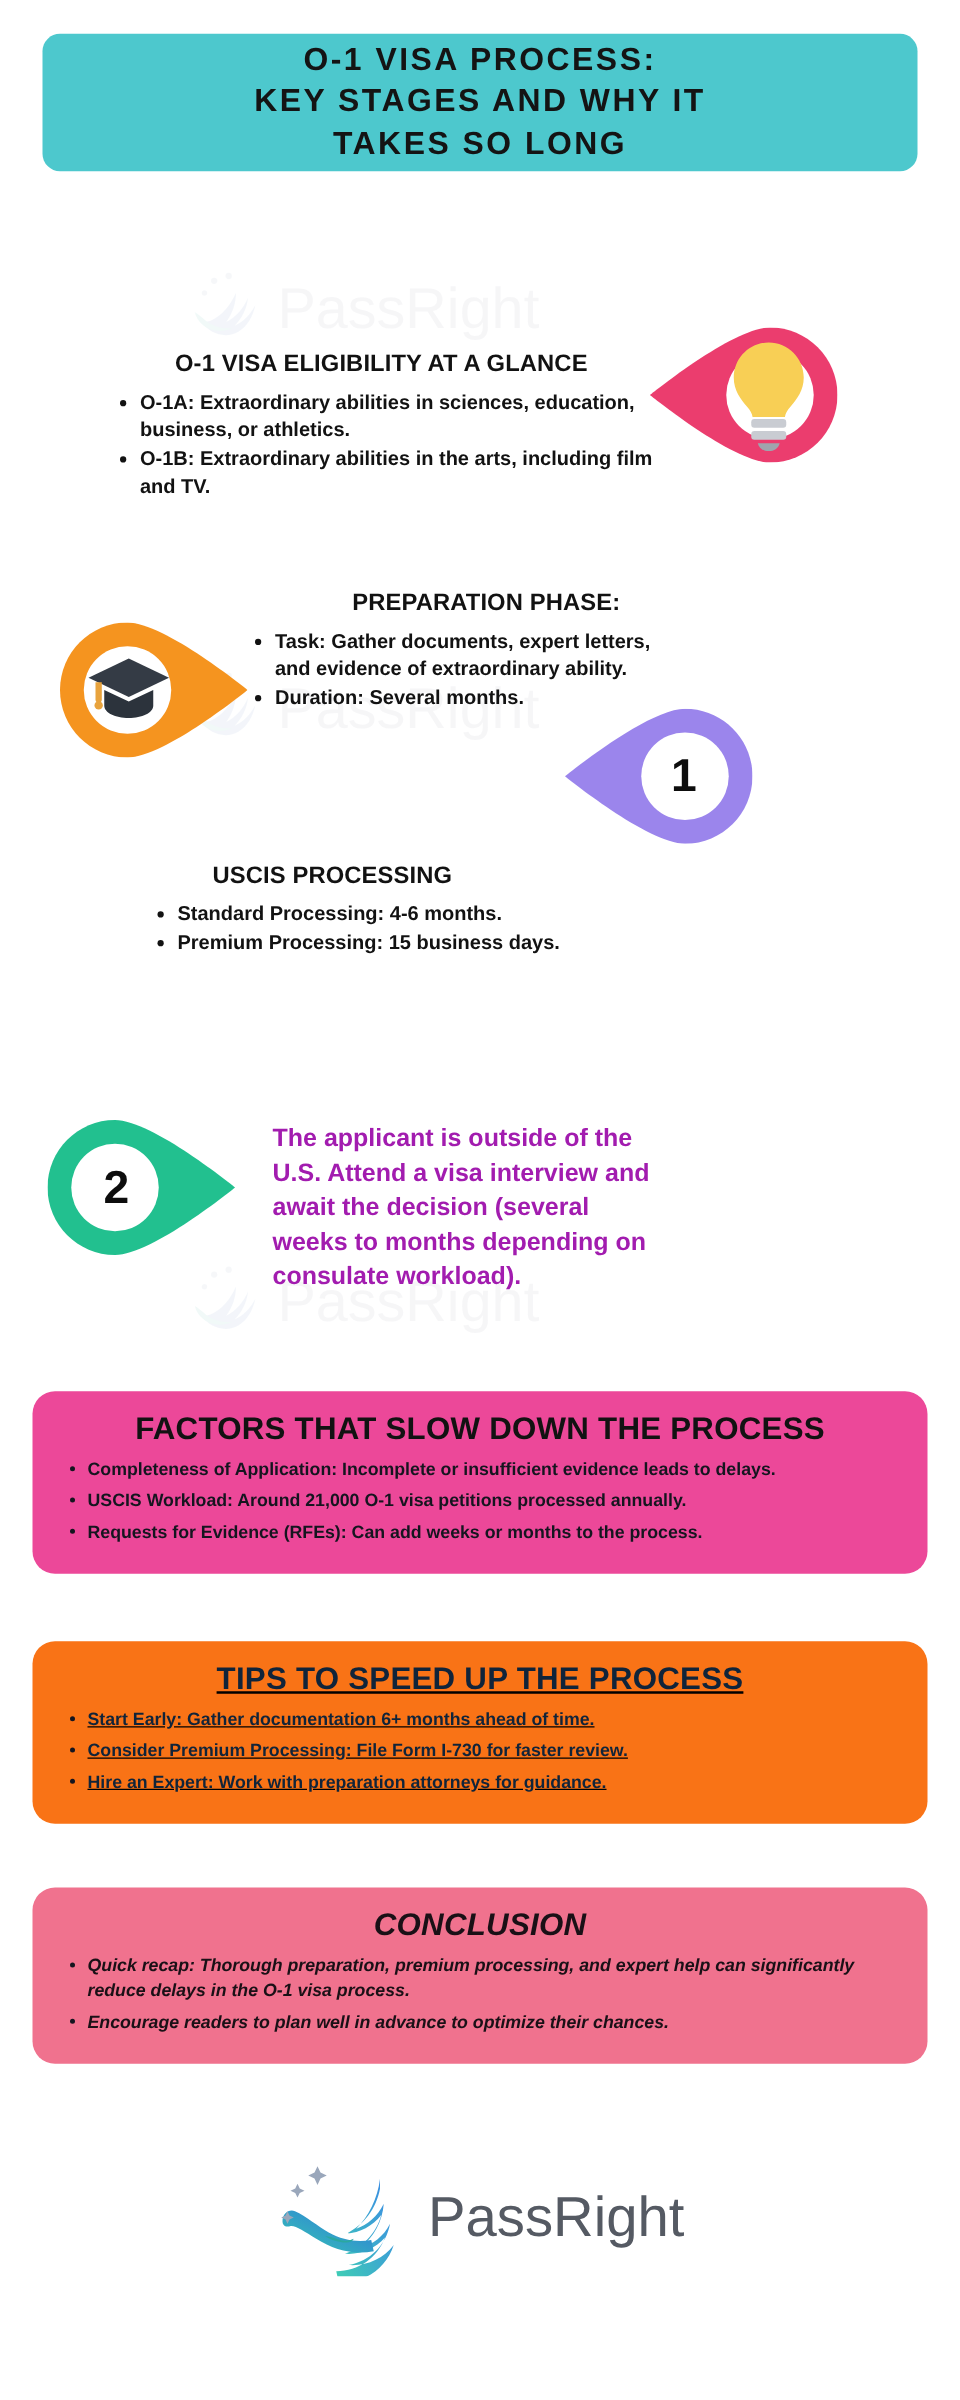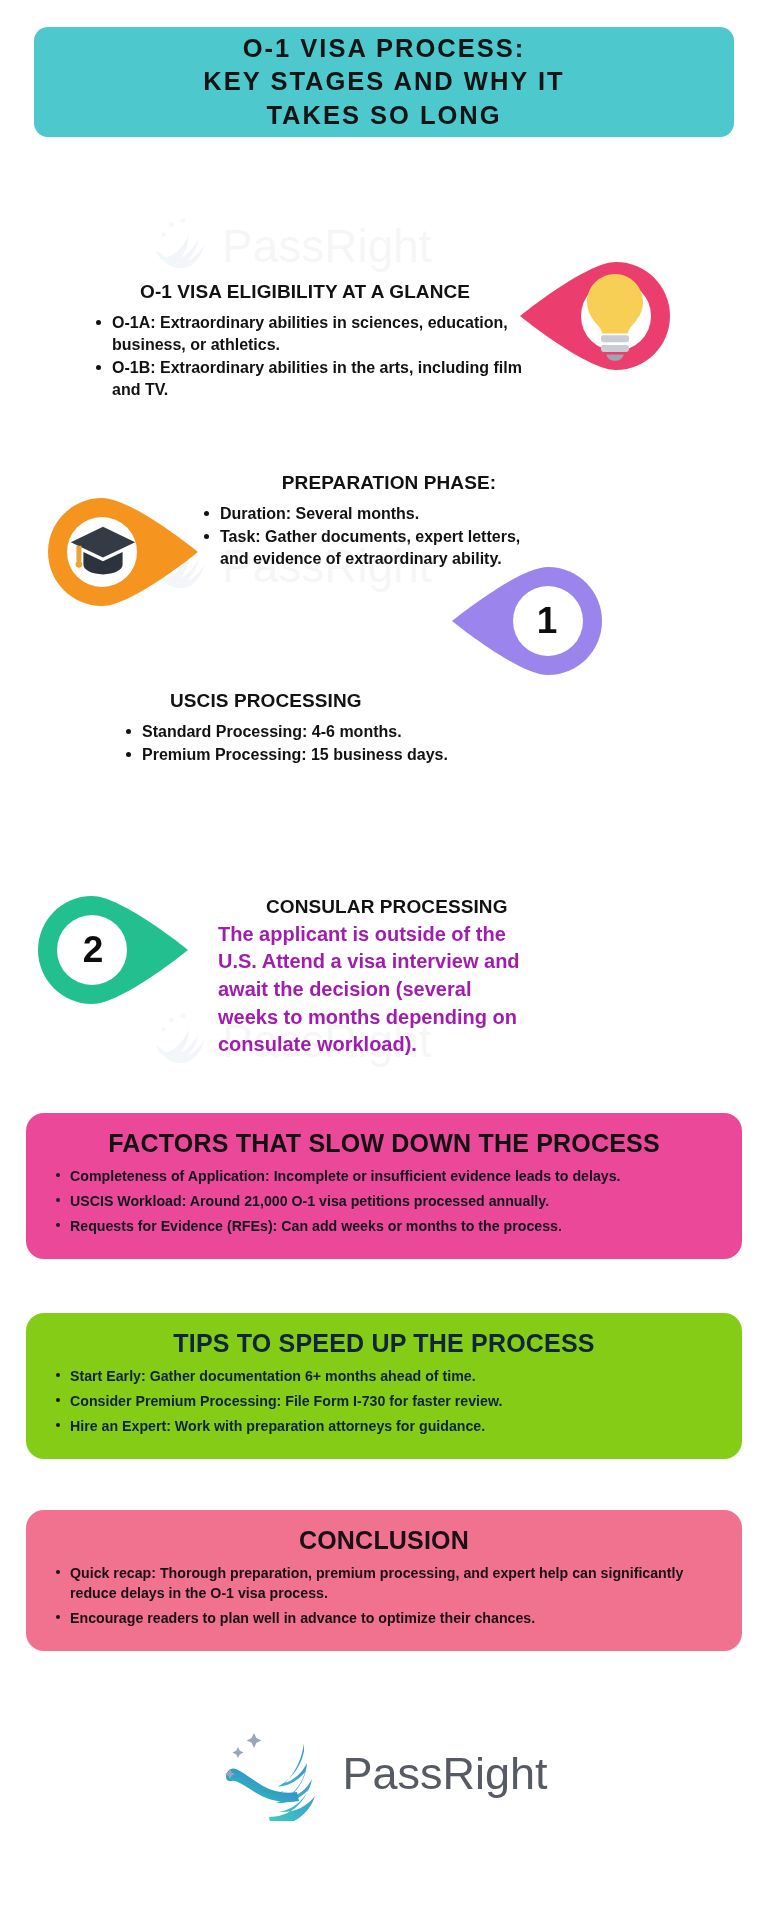--- a/index.html
+++ b/index.html
@@ -159,24 +159,24 @@
   }
   .panel-list li::before {
     content: "";
     position: absolute;
     left: 4px; top: 7px;
     width: 4px; height: 4px;
     border-radius: 50%;
     background: #15151f;
   }
   .panel-orange { background: #ec4899; }
-  .panel-blue   { background: #84cc16; }
+  .panel-blue   { background: #f97316; text-decoration: underline; }
   .panel-blue .panel-list li,
   .panel-blue .panel-title { color: #10243a; }
-  .panel-pink   { background: #f0728e; }
+  .panel-pink   { background: #f0728e; font-style: italic; }
   .panel-pink .panel-list li,
   .panel-pink .panel-title { color: #1a1016; }
 
   
   .footer-logo {
     position: absolute;
     left: 0; right: 0;
     top: 1725px;
     display: flex;
     align-items: center;
@@ -261,22 +261,22 @@
         <rect x="12" y="37" width="16" height="4" rx="1.4" fill="#c9ccd2"></rect>
         <rect x="12" y="42.5" width="16" height="4" rx="1.4" fill="#c9ccd2"></rect>
         <path d="M15 48h10c-.6 2.4-2.6 3.6-5 3.6S15.6 50.4 15 48z" fill="#9fa4ad"></path>
       </svg>
     </div>
   </div>
 
   <div class="section" style="left:200px; top:472px; width:330px;">
     <div class="sec-head" style="text-align:center;">PREPARATION PHASE:</div>
     <ul class="sec-list">
+      <li>Task: Gather documents, expert letters, and evidence of extraordinary ability.</li>
       <li>Duration: Several months.</li>
-      <li>Task: Gather documents, expert letters, and evidence of extraordinary ability.</li>
     </ul>
   </div>
 
   <div class="drop drop-right" style="left:48px; top:498px;">
     <svg viewBox="0 0 150 108">
       <path d="M0 54C0 24.2 24.2 0 54 0s96 54 96 54-66.2 54-96 54S0 83.8 0 54z" fill="#f5941f"></path>
       <circle cx="54" cy="54" r="35" fill="#ffffff"></circle>
     </svg>
     <div class="drop-icon">
       <svg width="50" height="44" viewBox="0 0 50 44">
@@ -298,21 +298,20 @@
 
   <div class="drop drop-left" style="left:452px; top:567px;">
     <svg viewBox="0 0 150 108">
       <path d="M150 54c0 29.8-24.2 54-54 54S0 54 0 54 66.2 0 96 0s54 24.2 54 54z" fill="#9b85ec"></path>
       <circle cx="96" cy="54" r="35" fill="#ffffff"></circle>
     </svg>
     <div class="drop-num">1</div>
   </div>
 
   <div class="section" style="left:218px; top:896px; width:312px;">
-    <div class="sec-head">CONSULAR PROCESSING</div>
     <div class="sec-para">The applicant is outside of the U.S. Attend a visa interview and await the decision (several weeks to months depending on consulate workload).</div>
   </div>
 
   <div class="drop drop-right" style="left:38px; top:896px;">
     <svg viewBox="0 0 150 108">
       <path d="M0 54C0 24.2 24.2 0 54 0s96 54 96 54-66.2 54-96 54S0 83.8 0 54z" fill="#22c08f"></path>
       <circle cx="54" cy="54" r="35" fill="#ffffff"></circle>
     </svg>
     <div class="drop-num">2</div>
   </div>

